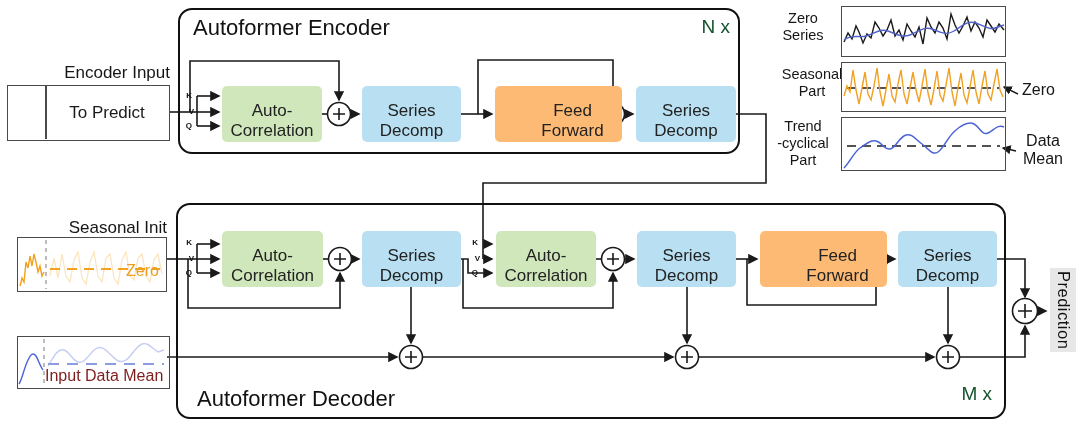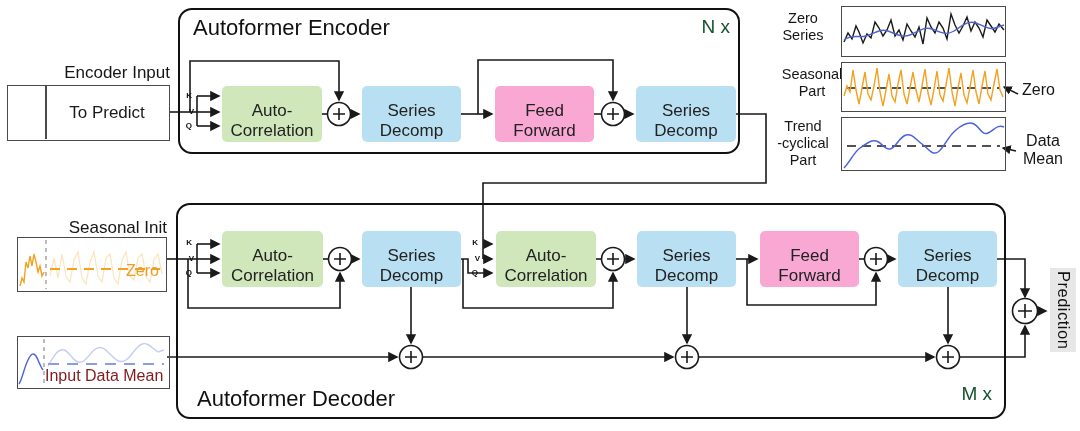--- a/index.html
+++ b/index.html
@@ -6,21 +6,21 @@
   #fig{position:relative;width:1080px;height:431px;background:#fff;
        font-family:"Liberation Sans",sans-serif;color:#1a1a1a;overflow:hidden;}
   .abs{position:absolute;}
   svg.layer{position:absolute;left:0;top:0;pointer-events:none;}
   
   .frame{position:absolute;border:2.5px solid #111;border-radius:14px;background:transparent;}
   .thinbox{position:absolute;border:1.5px solid #4a4a4a;background:#fff;}
   
   .block{position:absolute;height:56px;border-radius:5px;display:flex;flex-direction:column;
          align-items:center;justify-content:flex-end;font-size:17px;line-height:1.22;color:#222;}
-  .green{background:#cfe7ba;} .blue{background:#b9e0f2;} .pink{background:#f9a8d4;}
+  .green{background:#cfe7ba;} .blue{background:#b9e0f2;} .pink{background:#fdba74;padding-left:28px;}
   .title-big{position:absolute;font-size:22px;color:#111;}
   .repeat{position:absolute;font-size:19px;color:#14532d;text-align:right;width:44px;}
   .boxtitle{position:absolute;font-size:17px;text-align:right;color:#161616;}
   .kvq{position:absolute;font-size:8px;font-weight:bold;color:#111;width:10px;text-align:right;line-height:1;}
   .plotlabel{position:absolute;font-size:14.5px;line-height:17px;text-align:center;color:#161616;width:70px;}
   .annot{position:absolute;font-size:16px;color:#161616;}
   .pred{position:absolute;left:1050px;top:268px;width:26px;height:84px;background:#e7e7e7;
         display:flex;align-items:center;justify-content:center;}
   .pred span{writing-mode:vertical-rl;font-size:16.5px;color:#111;letter-spacing:.5px;}
   .divider{position:absolute;width:1.5px;background:#4a4a4a;}

